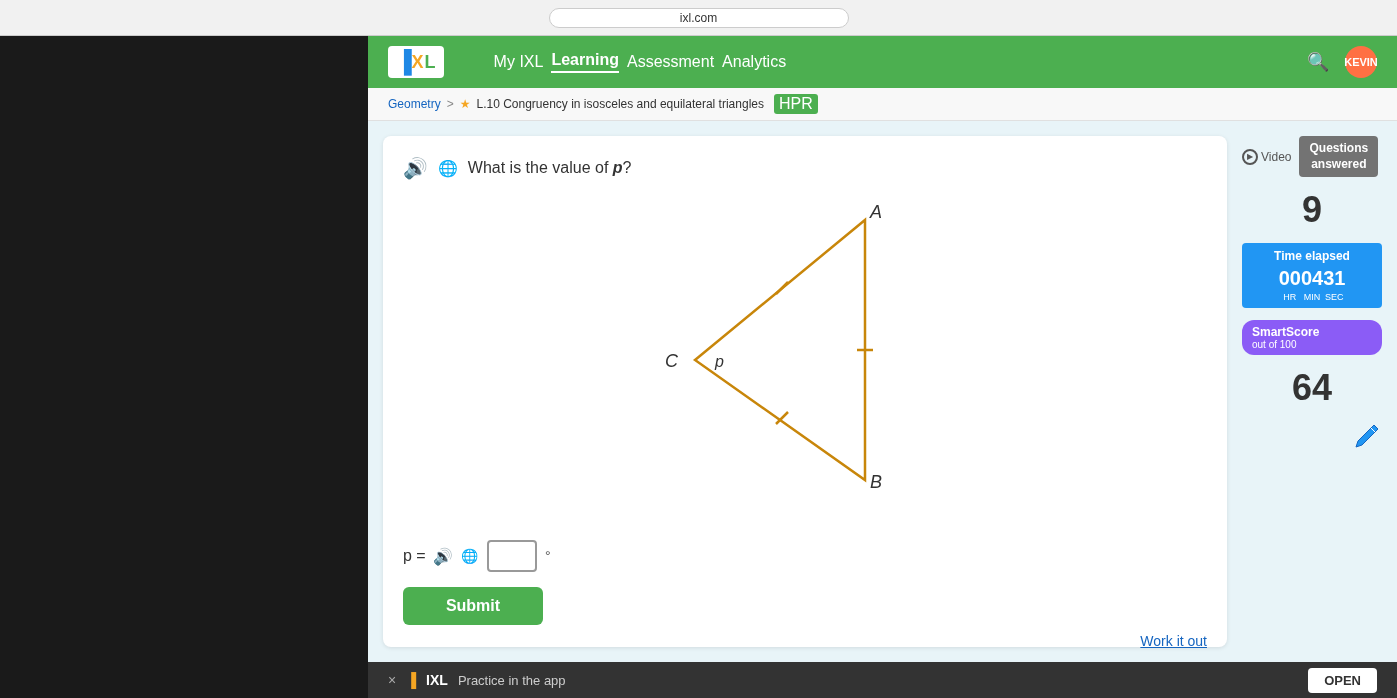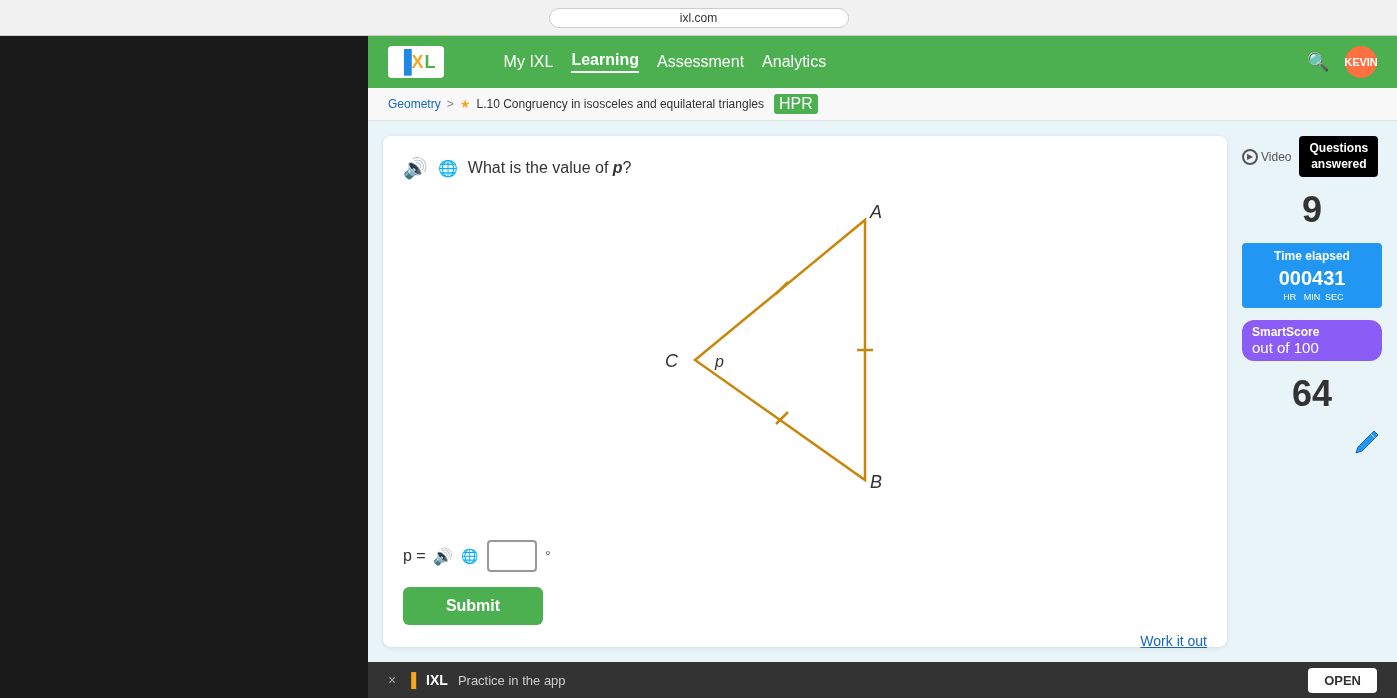--- a/index.html
+++ b/index.html
@@ -67,23 +67,23 @@
       border-radius: 4px;
       font-weight: bold;
       font-size: 18px;
       color: #333;
       display: flex;
       align-items: center;
       gap: 1px;
     }
     .nav-links {
       display: flex;
-      gap: 18px;
-      align-items: center;
-      margin-left: 30px;
+      gap: 8px;
+      align-items: center;
+      margin-left: 20px;
     }
     .nav-link {
       color: white;
       text-decoration: none;
       font-size: 16px;
       font-weight: 500;
     }
     .nav-link.active {
       color: white;
       font-weight: 700;
@@ -273,21 +273,21 @@
       width: 16px;
       height: 16px;
       border-radius: 50%;
       border: 2px solid #555;
       display: inline-flex;
       align-items: center;
       justify-content: center;
       font-size: 8px;
     }
     .questions-btn {
-      background: #000000;
+      background: #737373;
       color: white;
       border: none;
       border-radius: 4px;
       padding: 5px 10px;
       font-size: 12px;
       font-weight: 600;
       cursor: pointer;
       line-height: 1.3;
       text-align: center;
     }
@@ -321,21 +321,21 @@
     .time-sep { font-size: 20px; padding-top: 0px; }
 
     
     .smart-score-box {
       background: #8b5cf6;
       color: white;
       border-radius: 12px;
       padding: 5px 10px;
     }
     .smart-score-label { font-size: 12px; font-weight: 600; }
-    .smart-score-sub { font-size: 15px; }
+    .smart-score-sub { font-size: 10px; }
 
     
     .smart-score-number {
       font-size: 36px;
       font-weight: bold;
       color: #333;
       text-align: center;
     }
 
     

